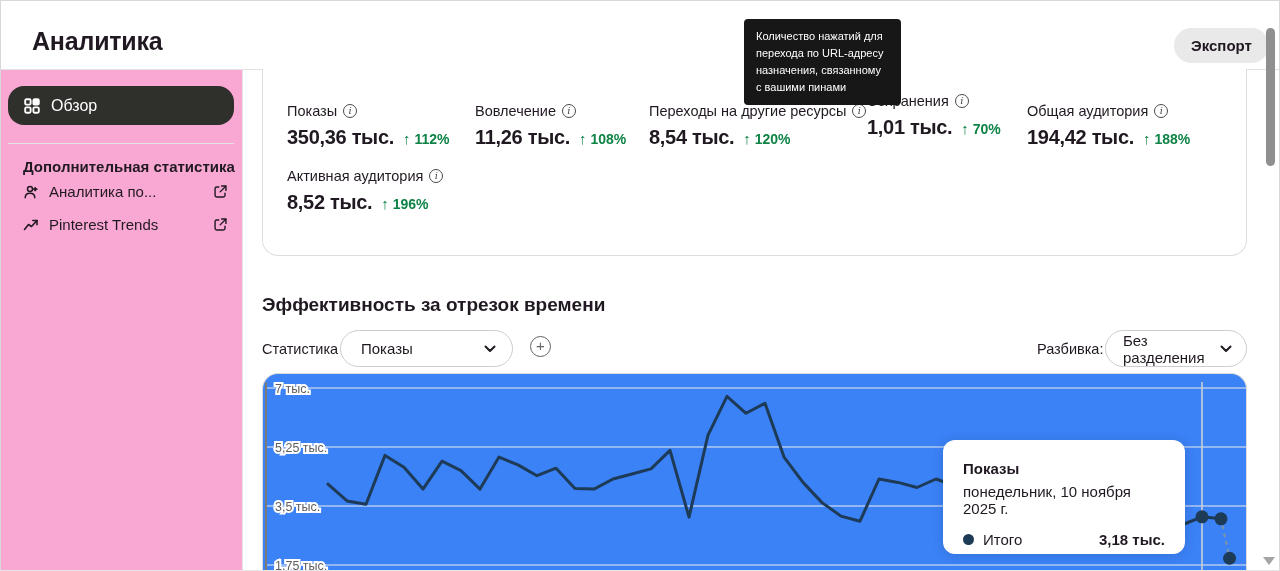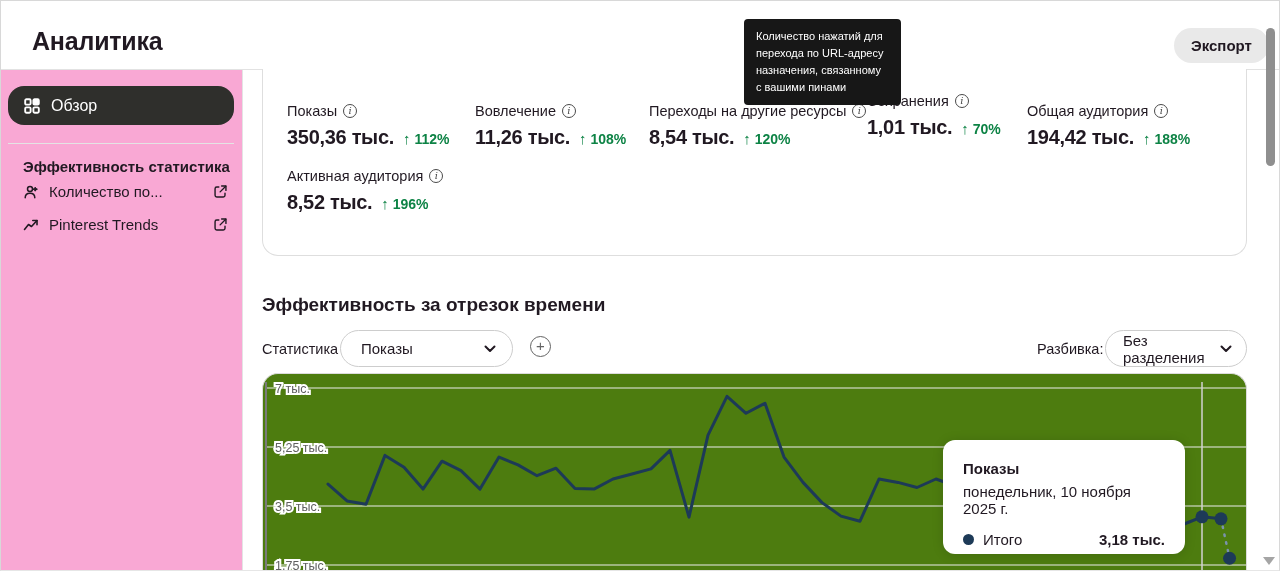--- a/index.html
+++ b/index.html
@@ -39,21 +39,21 @@
   .dark-tooltip { position:absolute; left:744px; top:19px; width:157px; background:#171717; color:#fff; border-radius:4px; padding:9px 12px; font-size:11px; line-height:1.55; z-index:50; }
 
   
   .section-title { position:absolute; left:262px; top:294px; font-size:19px; font-weight:bold; }
   .control-label { position:absolute; font-size:14.5px; color:#211922; }
   .select-pill { position:absolute; height:37px; border:1px solid #cdcdcd; border-radius:19px; background:#fff; display:flex; align-items:center; padding:0 16px 0 20px; font-size:15px; color:#211922; cursor:pointer; }
   .select-pill .spacer { flex:1; }
   .plus-btn { position:absolute; left:530px; top:336px; width:21px; height:21px; border:1.4px solid #636363; border-radius:50%; background:#fff; display:flex; align-items:center; justify-content:center; font-size:15px; line-height:1; color:#636363; cursor:pointer; padding-bottom:2px; }
 
   
-  .chart-card { position:absolute; left:262px; top:373px; width:985px; height:198px; border:1px solid #dcdcdc; border-bottom:none; border-radius:16px 16px 0 0; background:#4d7c0f; overflow:hidden; }
+  .chart-card { position:absolute; left:262px; top:373px; width:985px; height:198px; border:1px solid #dcdcdc; border-bottom:none; border-radius:16px 16px 0 0; background:#3b82f6; overflow:hidden; }
   .chart-card svg { display:block; }
 
   
   .chart-tooltip { position:absolute; left:943px; top:440px; width:242px; height:114px; background:#fff; border-radius:12px; box-shadow:0 1px 12px rgba(0,0,0,0.14); padding:20px; z-index:40; }
   .chart-tooltip .tt-title { font-size:15px; font-weight:bold; }
   .chart-tooltip .tt-date { font-size:15px; margin-top:6px; }
   .chart-tooltip .tt-row { margin-top:14px; display:flex; align-items:center; }
   .chart-tooltip .tt-dot { width:11px; height:11px; border-radius:50%; margin-right:9px; }
   .chart-tooltip .tt-series { font-size:15px; flex:1; }
   .chart-tooltip .tt-value { font-size:15px; font-weight:bold; }
@@ -77,31 +77,31 @@
       <svg width="16" height="16" viewBox="0 0 16 16" fill="none" stroke="#ffffff" stroke-width="1.9">
         <rect x="1.2" y="1.2" width="5.4" height="5.4" rx="1.2"></rect>
         <rect x="9.4" y="1.2" width="5.4" height="5.4" rx="1.2" fill="#ffffff"></rect>
         <rect x="1.2" y="9.4" width="5.4" height="5.4" rx="1.2"></rect>
         <rect x="9.4" y="9.4" width="5.4" height="5.4" rx="1.2"></rect>
       </svg>
     </span>
     <span>Обзор</span>
   </div>
   <div class="sidebar-divider"></div>
-  <div class="sidebar-heading">Эффективность статистика</div>
+  <div class="sidebar-heading">Дополнительная статистика</div>
 
   <div class="sidebar-link">
     <span style="display:inline-flex;">
       <svg width="16" height="16" viewBox="0 0 16 16" fill="none" stroke="#211922" stroke-width="1.5">
         <circle cx="7" cy="5" r="2.5"></circle>
         <path d="M2.2 13.8 C2.2 10.6 4.4 9.2 7 9.2 C9.6 9.2 11.8 10.6 11.8 13.8" stroke-linecap="round"></path>
         <path d="M12.2 3.2 L13 4.6 L14.4 5.2 L13 5.8 L12.2 7.2 L11.4 5.8 L10 5.2 L11.4 4.6 Z" stroke-width="1" fill="#211922"></path>
       </svg>
     </span>
-    <span>Количество по...</span>
+    <span>Аналитика по...</span>
     <span class="spacer"></span>
     <span style="display:inline-flex;">
       <svg width="15" height="15" viewBox="0 0 16 16" fill="none" stroke="#211922" stroke-width="1.5" stroke-linecap="round" stroke-linejoin="round">
         <path d="M6.2 3.2 H4 A1.8 1.8 0 0 0 2.2 5 V12 A1.8 1.8 0 0 0 4 13.8 H11 A1.8 1.8 0 0 0 12.8 12 V9.8"></path>
         <path d="M9.2 2.2 H13.8 V6.8"></path>
         <path d="M13.6 2.4 L7.6 8.4"></path>
       </svg>
     </span>
   </div>
 

